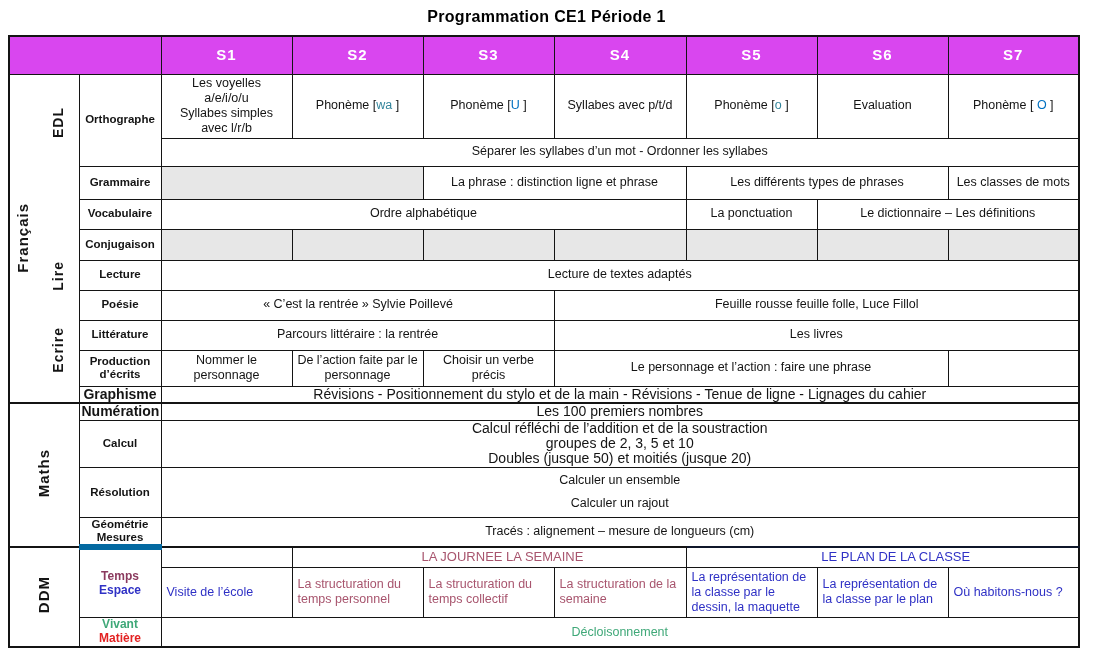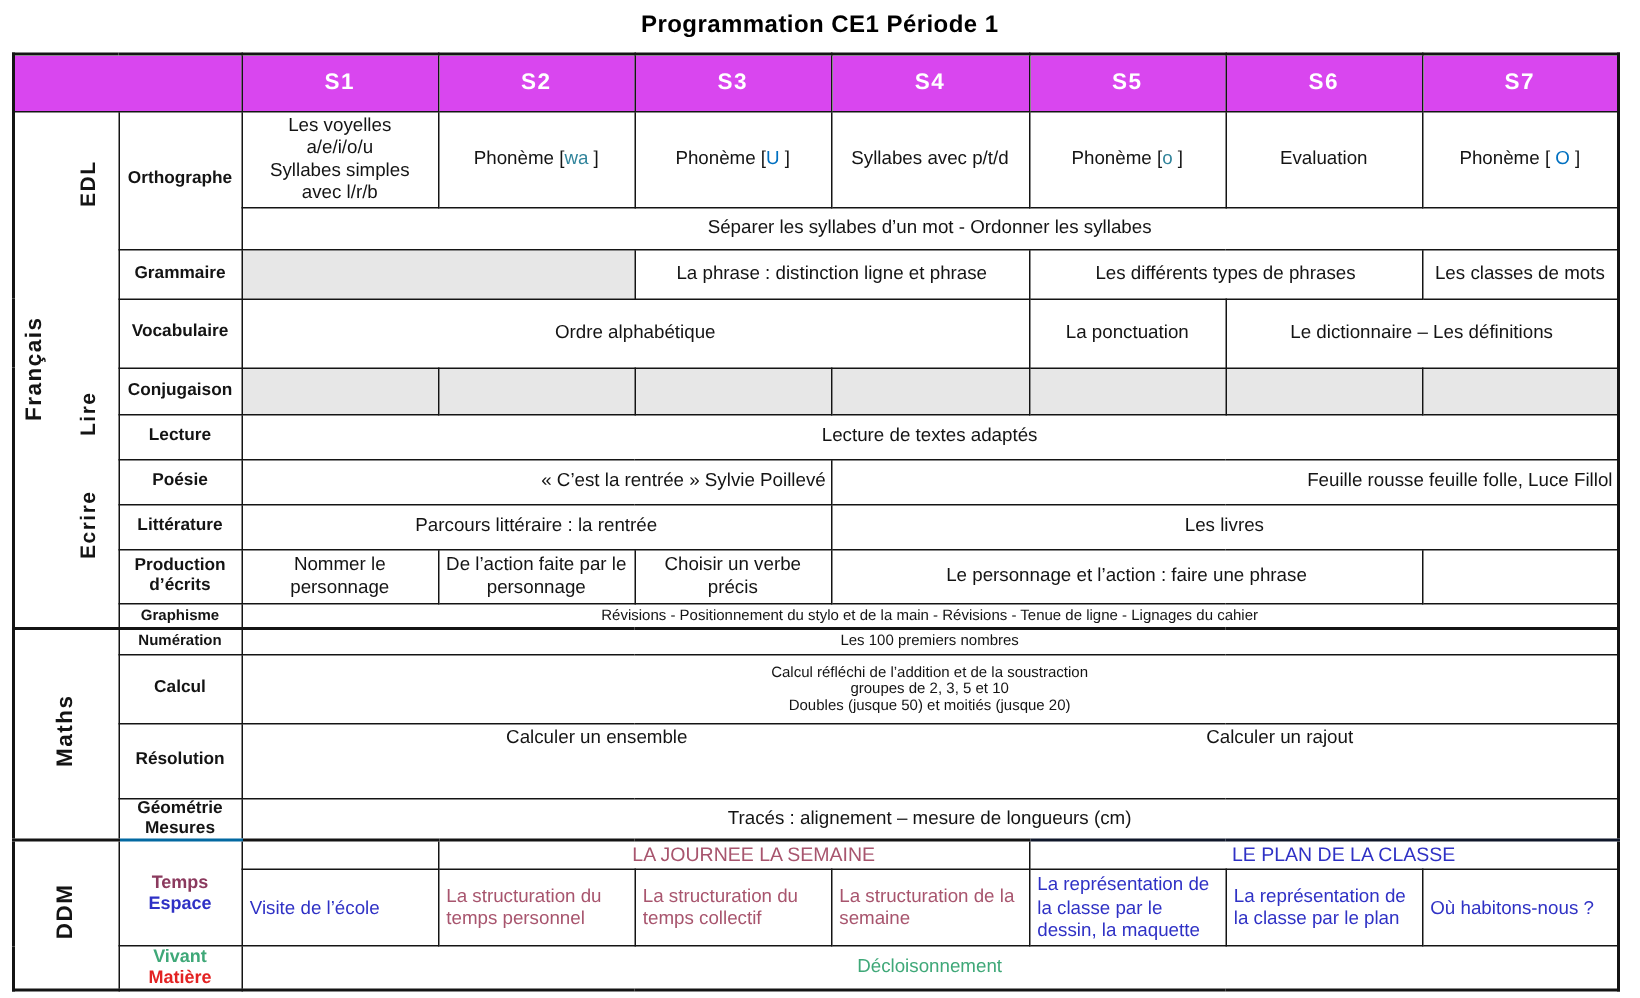--- a/index.html
+++ b/index.html
@@ -17,39 +17,39 @@
     margin:9px 0 0 8px;width:1070px;
     border:2px solid #141414;
   }
   td,th{
     border:1px solid #141414;vertical-align:middle;text-align:center;
     font-size:12.5px;padding:1px 3px;overflow:hidden;line-height:1.22;
   }
   th.week{background:#d946ef;color:#ffffff;font-size:15px;font-weight:bold;letter-spacing:1px;}
   .rowlabel{font-weight:bold;font-size:11.5px;line-height:1.15;padding:0 2px;margin-top:44px;}
   .grey{background:#E7E7E7;}
-  .left{text-align:right;padding-left:4px;}
-  .small{font-size:10px;line-height:1.1;padding:0 2px;}
+  .left{text-align:center;padding-left:4px;}
+  .small{font-size:14px;line-height:1.1;padding:0 2px;}
   .teal{color:#31849B;}
   .pblue{color:#0070C0;}
   .rose{color:#A8556E;}
   .maroon{color:#8B3A5E;}
   .bluev{color:#2F31C5;}
   .green{color:#3FA878;}
   .red{color:#E32222;}
   .rot{
     writing-mode:vertical-rl;transform:rotate(180deg);
     font-weight:bold;font-size:15px;letter-spacing:1px;display:inline-block;
   }
   td.fr-cell{position:relative;}
   .fr-name{position:absolute;left:4px;top:0;height:100%;display:flex;align-items:center;}
   .pos-edl{position:absolute;right:11px;top:32px;}
   .pos-lire{position:absolute;right:11px;top:186px;}
   .pos-ecrire{position:absolute;right:11px;top:252px;}
-  .reslines{display:flex;flex-direction:row;justify-content:space-around;height:46px;}
+  .reslines{display:flex;flex-direction:column;justify-content:space-around;height:46px;}
   .hdr-sub{font-size:13px;font-weight:normal;padding-left:30px;}
   .wrapcell{text-align:left;padding:2px 5px;vertical-align:middle;}
 </style>
 </head>
 <body>
 
 <div class="title">Programmation CE1 Période 1</div>
 
 <table>
   <colgroup>
@@ -105,21 +105,21 @@
   </tr>
 
   <tr style="height:33px">
     <td class="rowlabel">Grammaire</td>
     <td class="grey" colspan="2"></td>
     <td colspan="2">La phrase : distinction ligne et phrase</td>
     <td colspan="2">Les différents types de phrases</td>
     <td>Les classes de mots</td>
   </tr>
 
-  <tr style="height:46px">
+  <tr style="height:30px">
     <td class="rowlabel">Vocabulaire</td>
     <td colspan="4">Ordre alphabétique</td>
     <td>La ponctuation</td>
     <td colspan="2">Le dictionnaire – Les définitions</td>
   </tr>
 
   <tr style="height:31px">
     <td class="rowlabel">Conjugaison</td>
     <td class="grey"></td>
     <td class="grey"></td>
@@ -196,21 +196,21 @@
       <div>Géométrie</div>
       <div>Mesures</div>
     </td>
     <td colspan="7">Tracés : alignement – mesure de longueurs (cm)</td>
   </tr>
 
   <tr style="height:20px">
     <td rowspan="3" style="border-top:2px solid #141414">
       <span class="rot">DDM</span>
     </td>
-    <td class="rowlabel" rowspan="2" style="border-top:2px solid #0369a1">
+    <td class="rowlabel" rowspan="2" style="border-top:6px solid #0369a1">
       <div class="maroon" style="font-size:12px">Temps</div>
       <div class="bluev" style="font-size:12px">Espace</div>
     </td>
     <td style="border-top:2px solid #141414"></td>
     <td class="rose hdr-sub" colspan="3" style="border-top:2px solid #141414">LA JOURNEE LA SEMAINE</td>
     <td class="bluev hdr-sub" colspan="3" style="border-top:2px solid #0f172a">LE PLAN DE LA CLASSE</td>
   </tr>
 
   <tr style="height:48px">
     <td class="bluev wrapcell">Visite de l’école</td>

